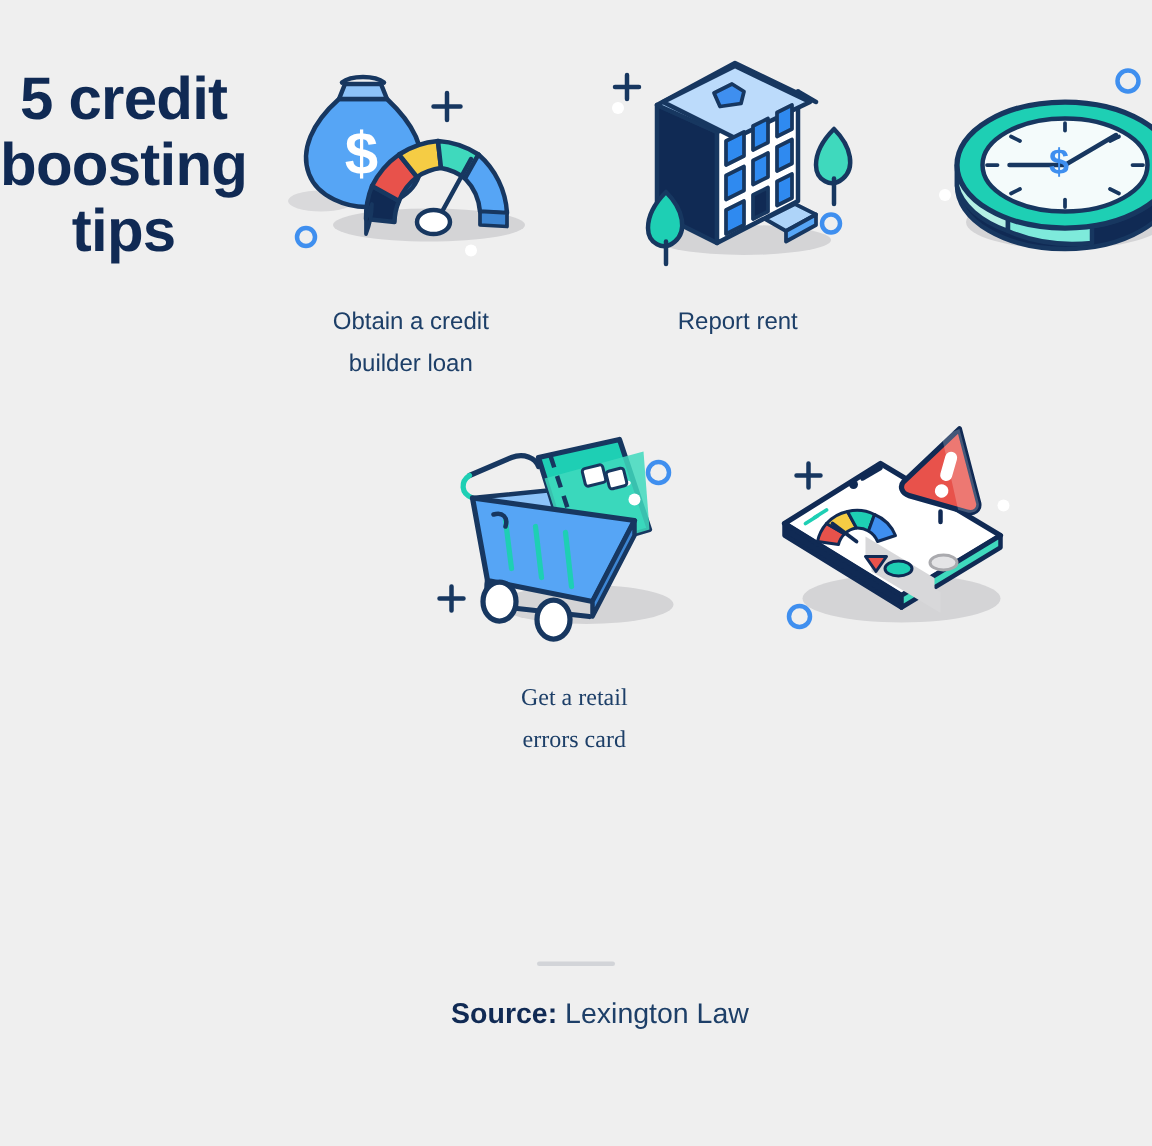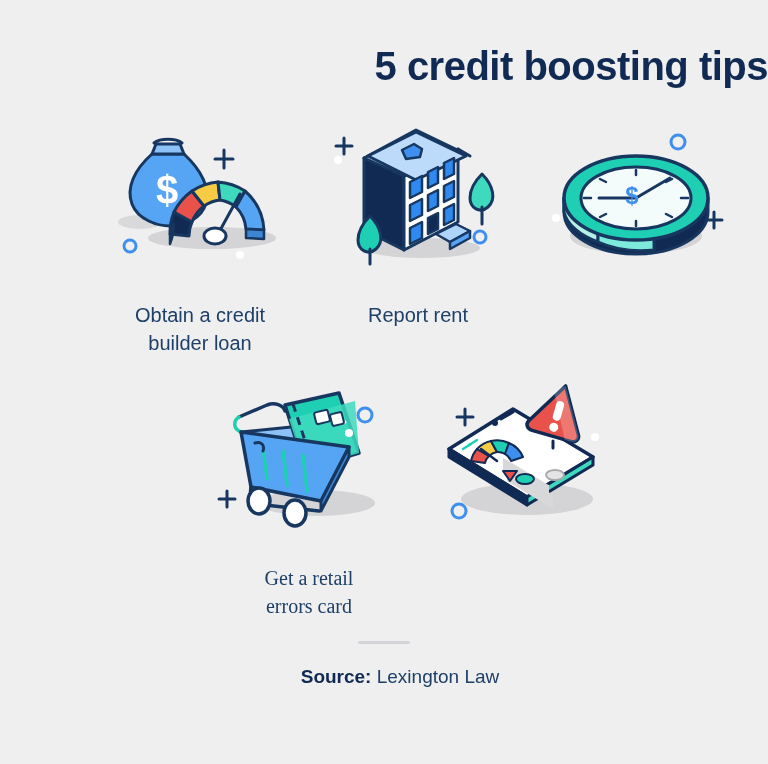--- a/index.html
+++ b/index.html
@@ -15,22 +15,22 @@
     font-family: "Liberation Sans", sans-serif;
     color: #173760;
   }
 
   .infographic {
     position: relative;
     width: 768px;
     height: 732px;
     background: #efefef;
     display: flex;
-    flex-direction: column;
-    align-items: flex-end;
+    flex-direction: row;
+    align-items: flex-start;
   }
 
   .page-title {
     margin-top: 44px;
     font-size: 40px;
     font-weight: bold;
     letter-spacing: -0.5px;
     color: #102a54;
     text-align: center;
     line-height: 1.1;
@@ -62,22 +62,22 @@
 
   .tip-art {
     width: 200px;
     height: 165px;
     position: relative;
   }
 
   .tip-art svg { display: block; width: 100%; height: 100%; }
 
   .tip-label {
-    margin-top: 24px;
-    font-size: 20px;
+    margin-top: 12px;
+    font-size: 16px;
     line-height: 28px;
     text-align: center;
     color: #1d3f68;
     max-width: 200px;
   }
 
   .footer {
     position: absolute;
     left: 0;
     right: 0;

